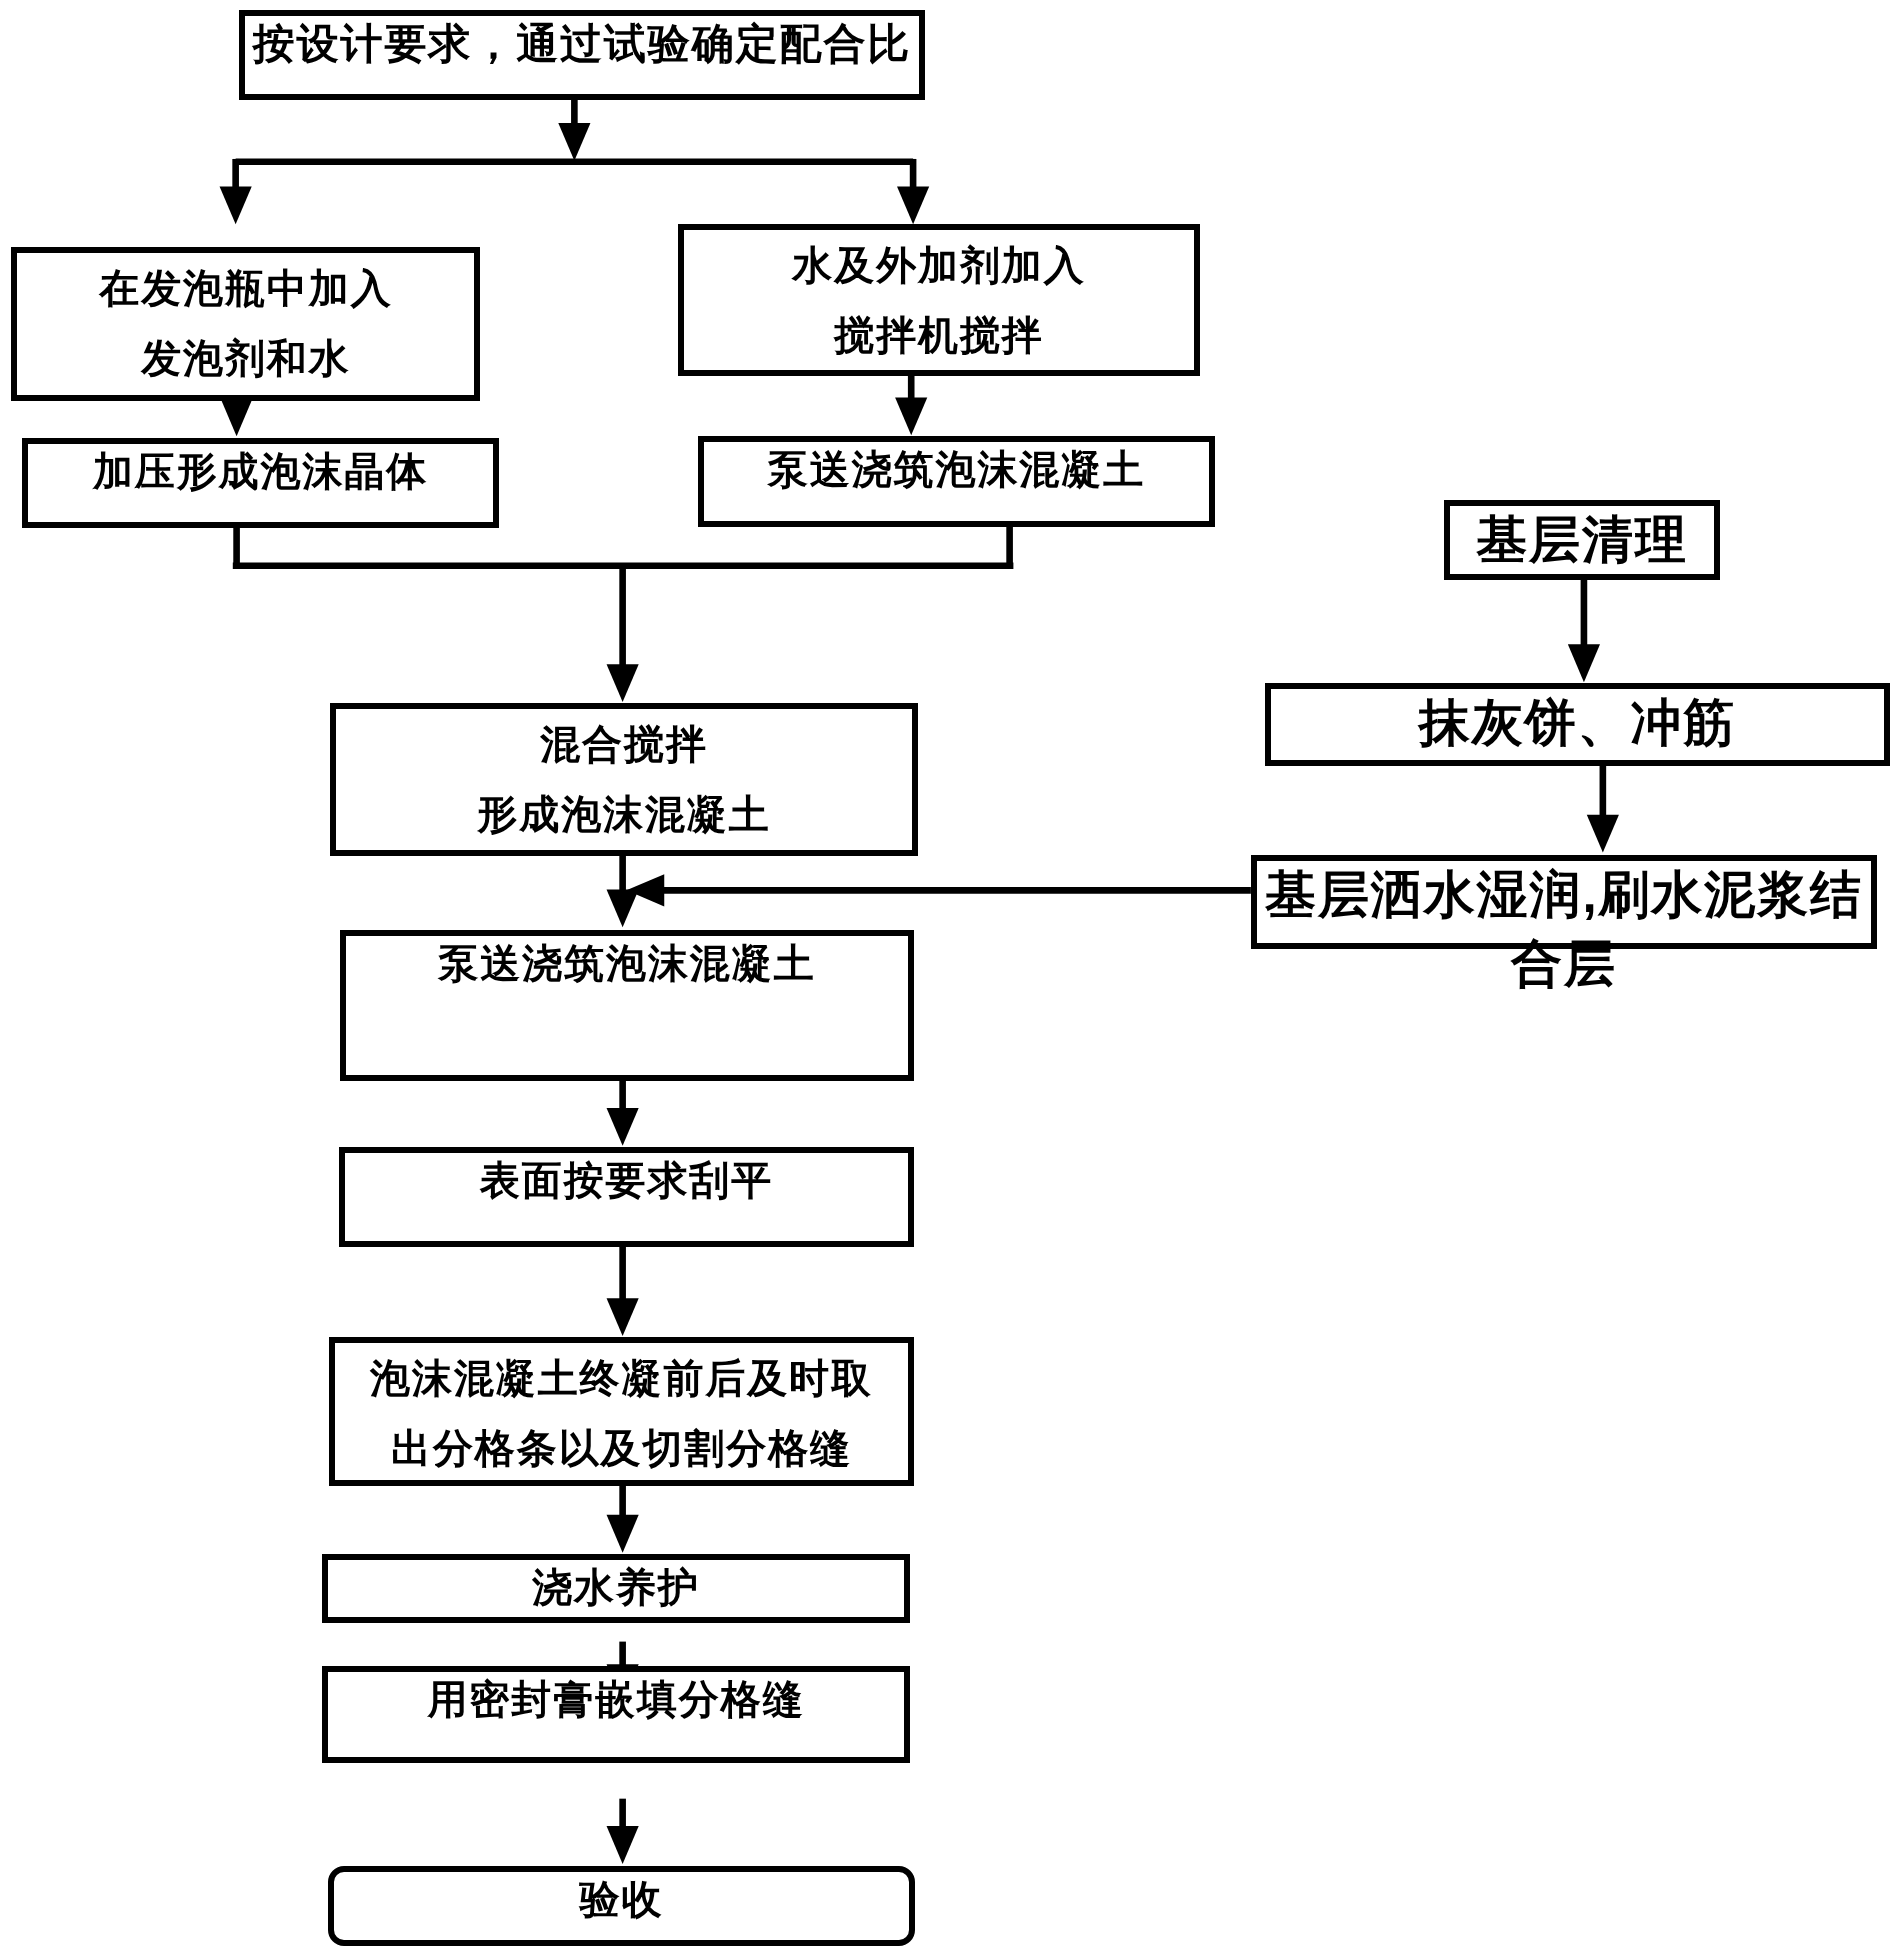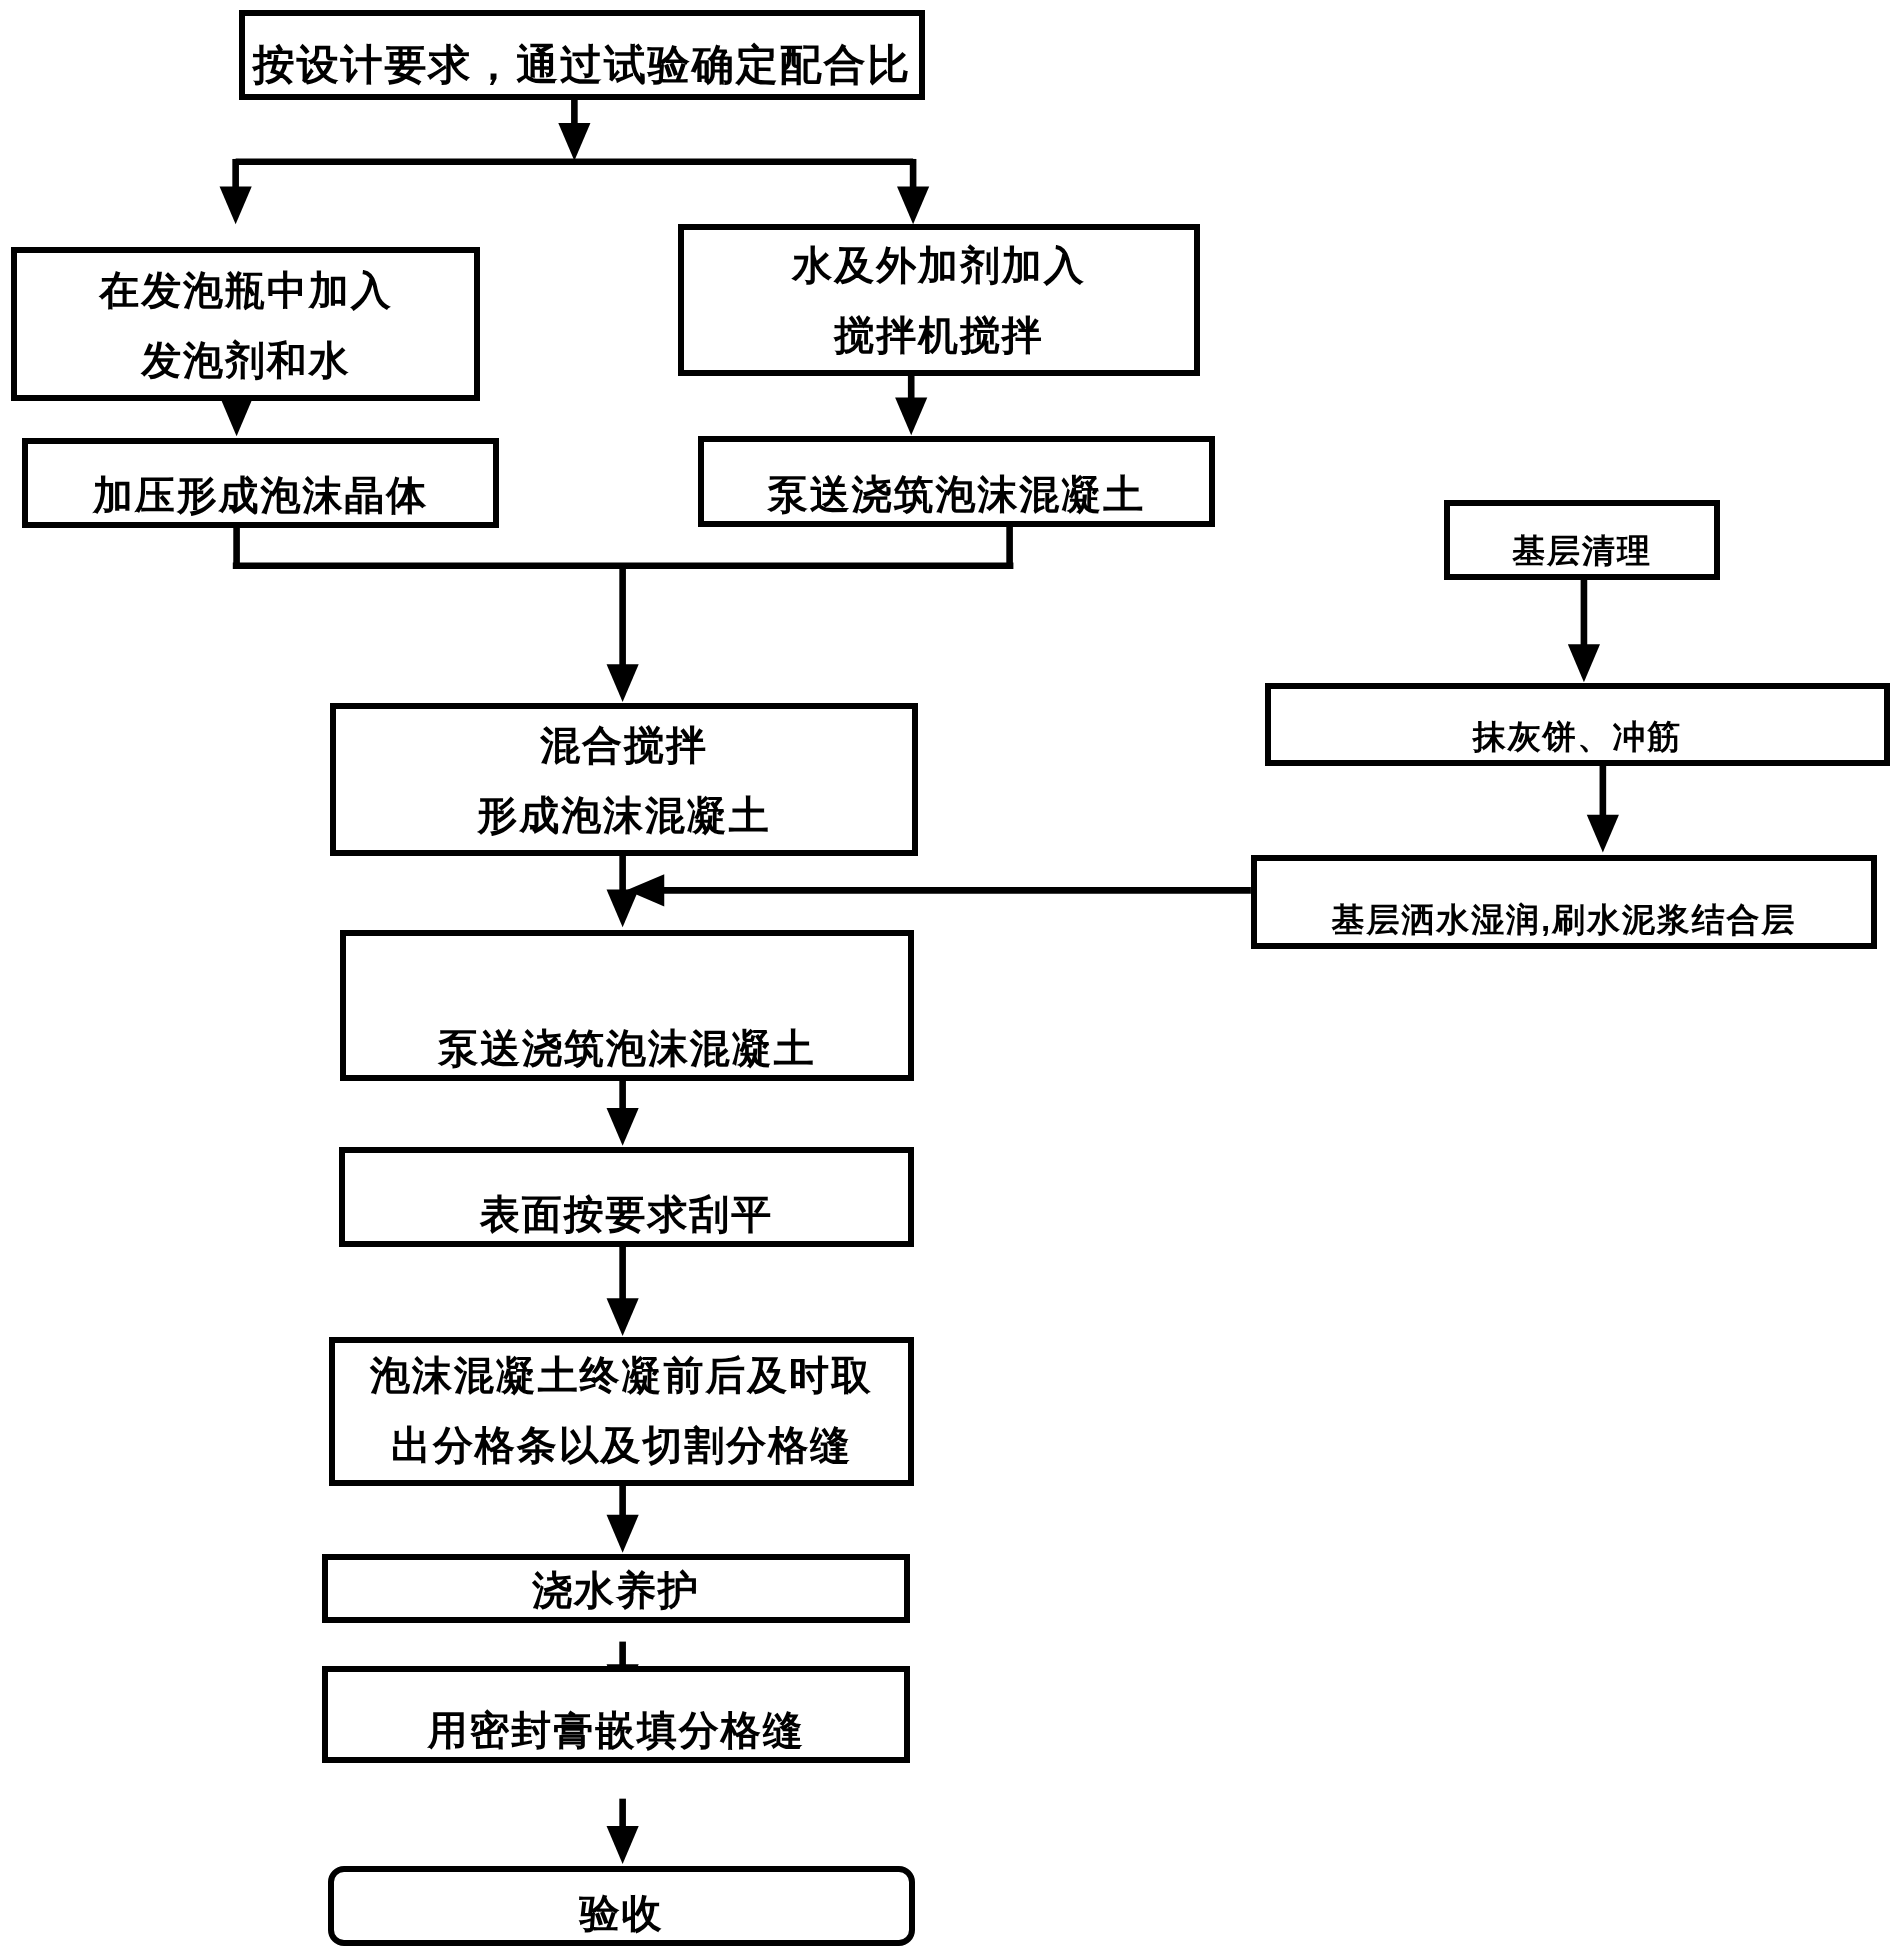--- a/index.html
+++ b/index.html
@@ -21,40 +21,40 @@
     top: 0;
     width: 1900px;
     height: 1951px;
   }
   .node {
     position: absolute;
     box-sizing: border-box;
     border: 6.6px solid #000000;
     background: #ffffff;
     display: flex;
-    align-items: flex-end;
+    align-items: flex-start;
     justify-content: center;
     text-align: center;
     font-weight: 700;
     font-size: 40px;
     letter-spacing: 1.9px;
     line-height: 1.35;
   }
   .node .label {
     white-space: pre-line;
     display: block;
   }
   .node.two-line {
     line-height: 1.75;
   }
   .node.top-node {
     font-size: 42px;
   }
   .node.side-node {
-    font-size: 33px;
+    font-size: 51px;
   }
   svg line, svg path.l {
     stroke: #000000;
     stroke-width: 7;
   }
   svg path.h {
     fill: #000000;
     stroke: none;
   }
 </style>

